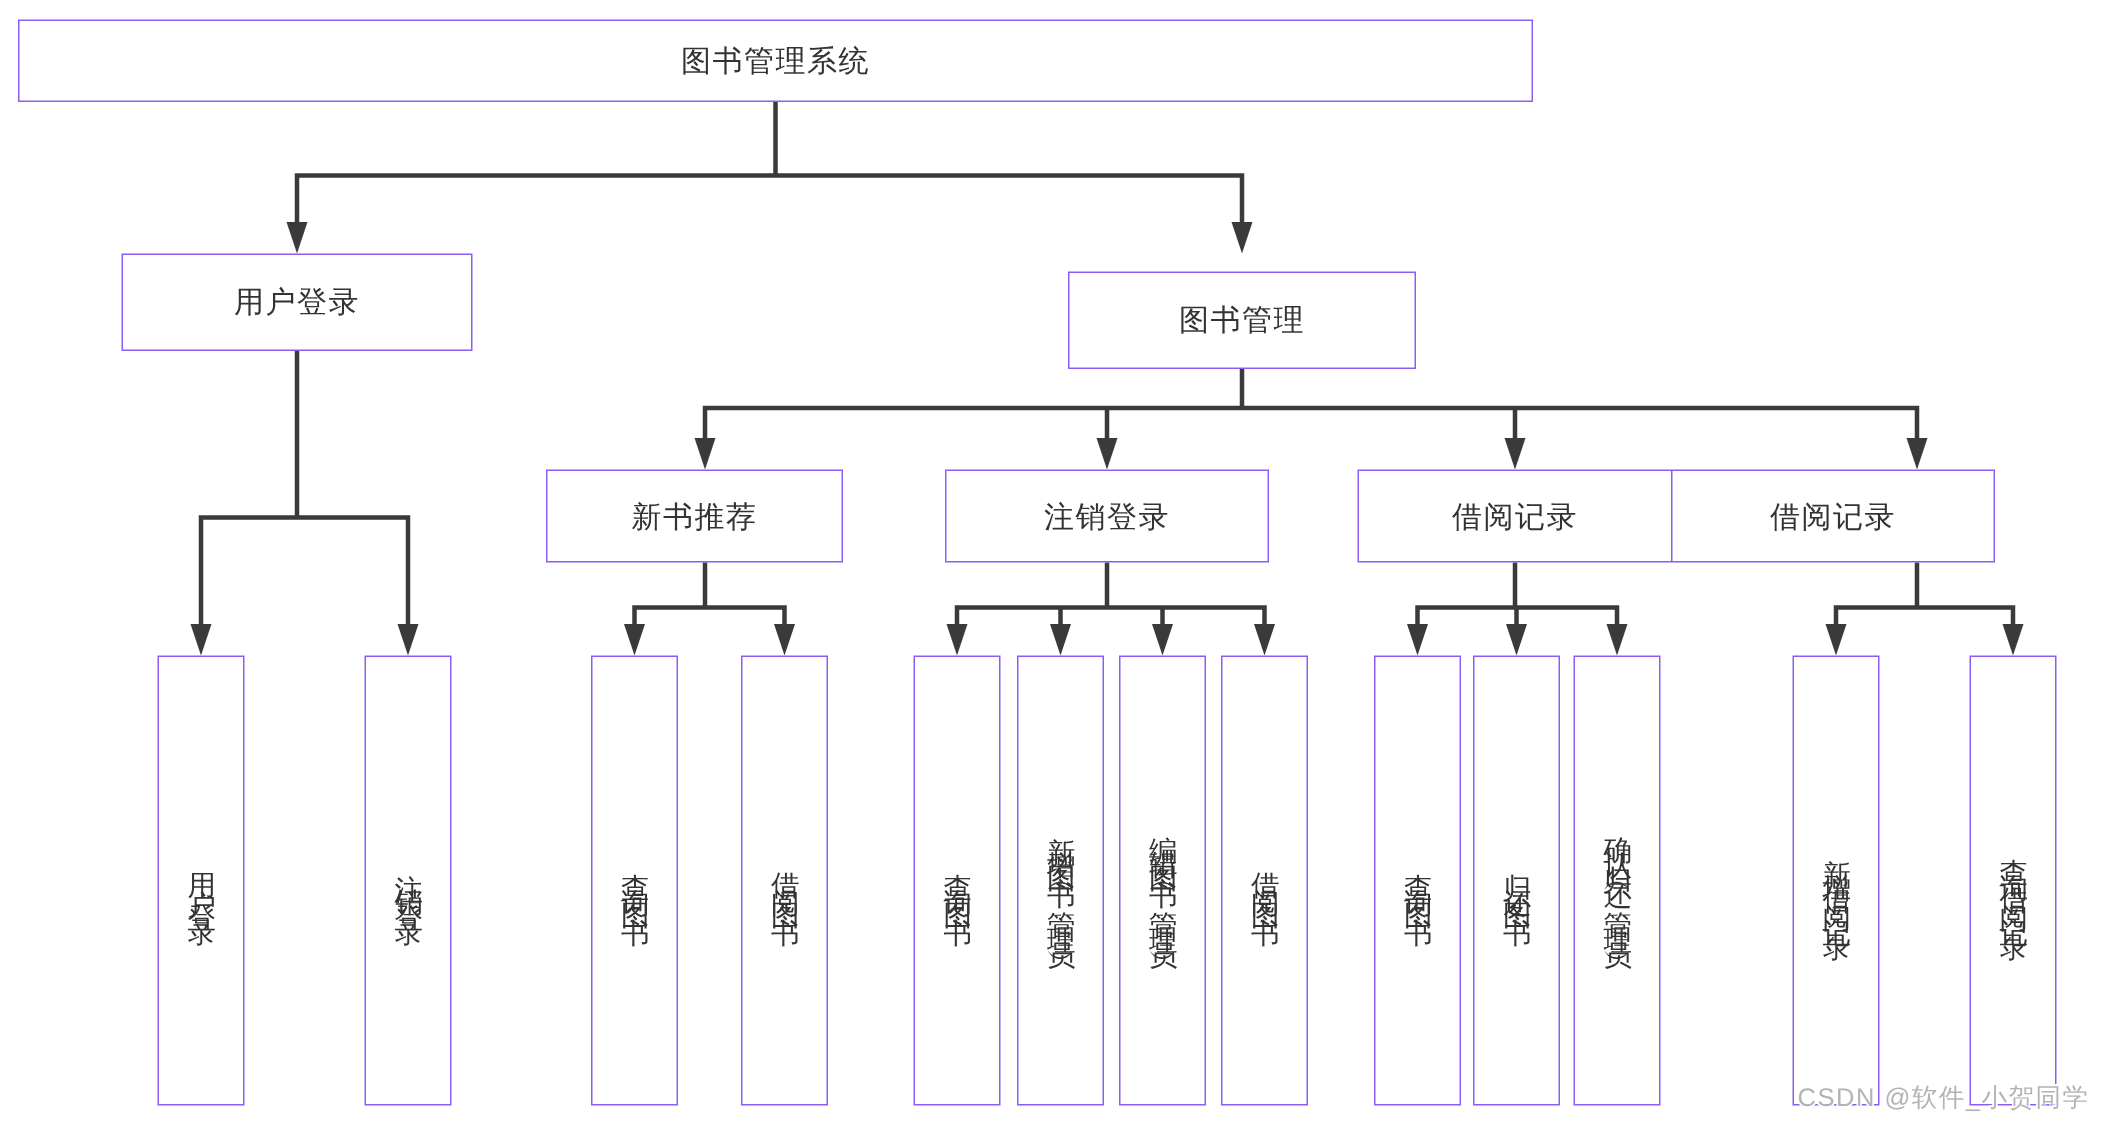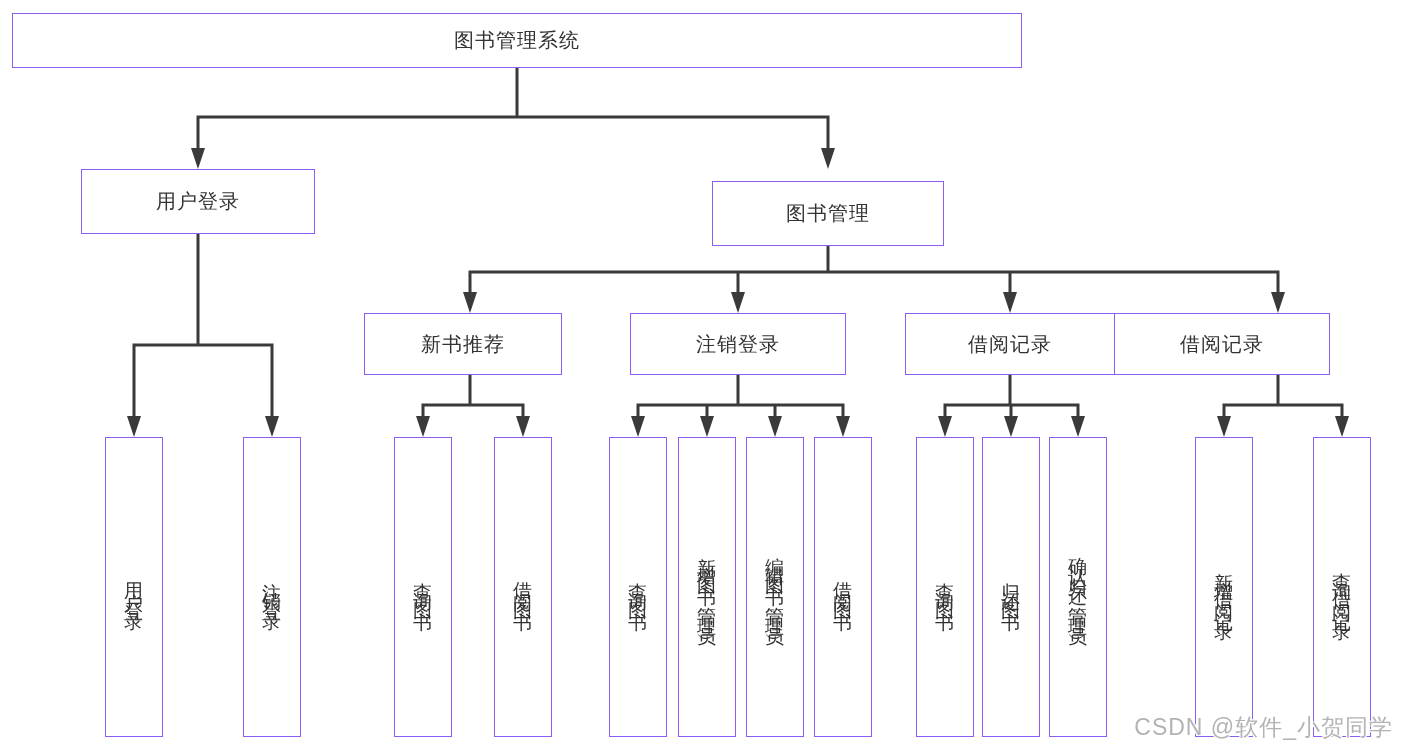--- a/index.html
+++ b/index.html
@@ -32,21 +32,21 @@
     writing-mode: vertical-rl;
     font-size: 19px;
     letter-spacing: 10px;
     line-height: 1;
     white-space: nowrap;
   }
   #watermark {
     position: absolute;
     right: 12px;
     bottom: 4px;
-    font-size: 23px;
+    font-size: 17px;
     color: #b3b3b3;
     letter-spacing: 1px;
     text-shadow: 1px 1px 0 #ffffff, -1px -1px 0 #ffffff, 1px -1px 0 #ffffff, -1px 1px 0 #ffffff;
     white-space: nowrap;
     z-index: 5;
   }
 </style>
 </head>
 <body>
 

